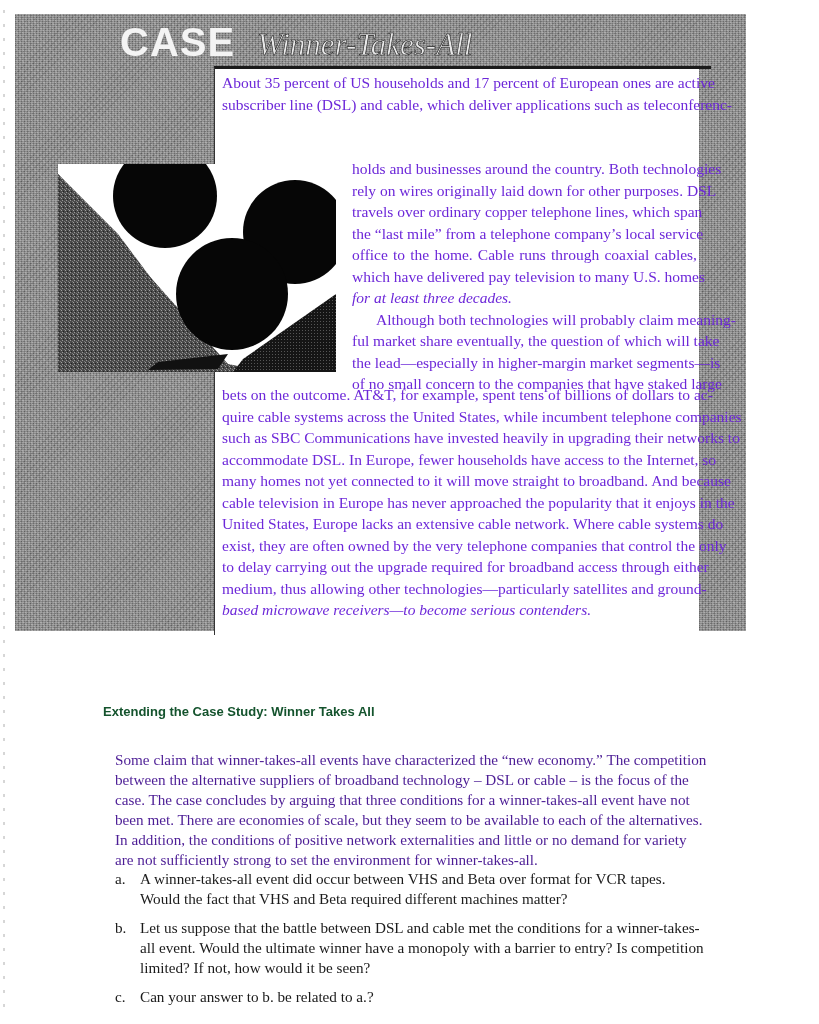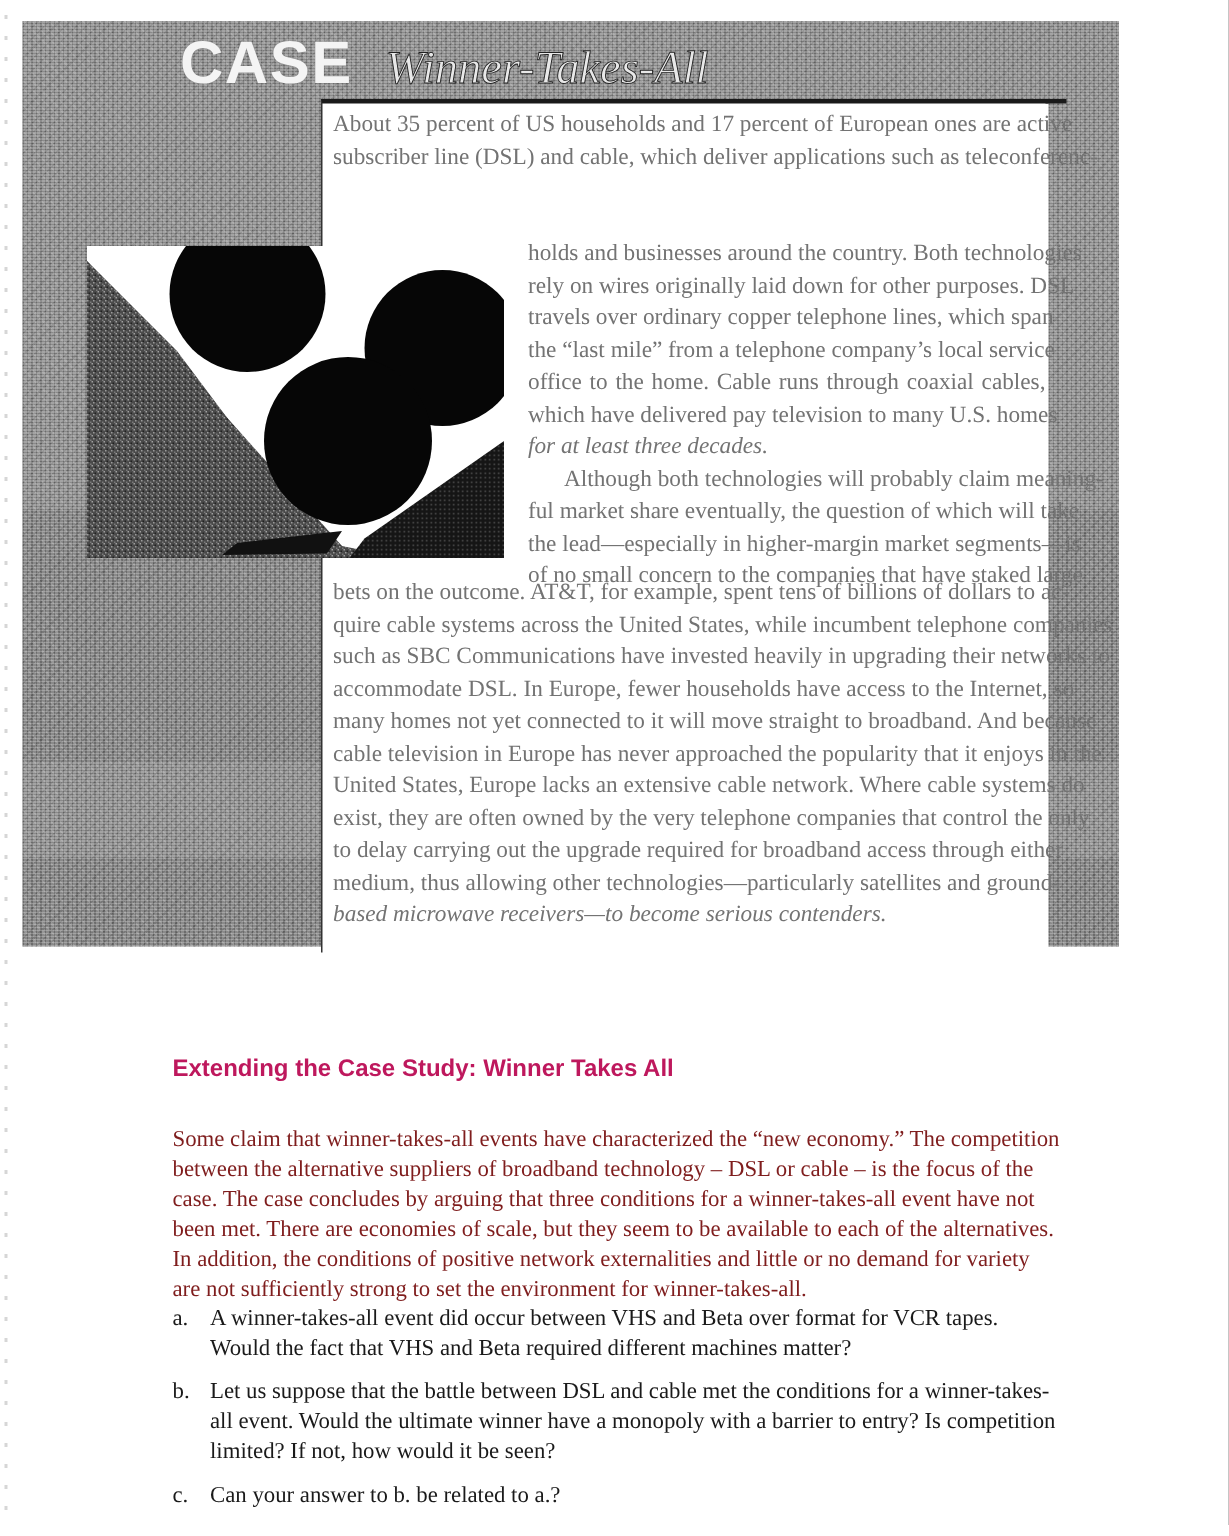--- a/index.html
+++ b/index.html
@@ -43,32 +43,32 @@
   .text-box-right-rule {
     position: absolute; left: 697px; top: 66px; width: 14px; height: 3px; background: #1a1a1a;
   }
   .img-box {
     position: absolute; left: 58px; top: 164px; width: 278px; height: 208px;
     background: #fff; overflow: hidden;
   }
   .img-box svg { display: block; }
   .article {
     position: absolute; font-family: "Liberation Serif", serif; font-size: 15.5px;
-    line-height: 21.5px; color: #737373; text-align: justify;
+    line-height: 21.5px; color: #6d28d9; text-align: justify;
   }
   .line { display: block; text-align: justify; text-align-last: justify; white-space: nowrap; }
   .line.last { text-align-last: left; font-style: italic; }
   .ext-heading {
-    position: absolute; left: 115px; top: 704px;
-    font-family: "Liberation Sans", sans-serif; font-weight: bold; font-size: 16px;
-    color: #be185d; white-space: nowrap;
+    position: absolute; left: 103px; top: 704px;
+    font-family: "Liberation Sans", sans-serif; font-weight: bold; font-size: 13px;
+    color: #14532d; white-space: nowrap;
   }
   .ext-body {
     position: absolute; left: 115px; top: 750px; width: 605px;
-    font-family: "Liberation Serif", serif; font-size: 15.2px; line-height: 20px; color: #7f1d1d;
+    font-family: "Liberation Serif", serif; font-size: 15.2px; line-height: 20px; color: #4c1d95;
   }
   .ext-body .line { text-align-last: auto; text-align: left; }
   .q-list { position: absolute; left: 115px; top: 869px; width: 610px;
     font-family: "Liberation Serif", serif; font-size: 15.2px; line-height: 20px; color: #1a1a1a; }
   .q-item { display: flex; margin-bottom: 9px; }
   .q-marker { width: 25px; flex: none; }
   .q-text { flex: 1; }
   .q-text .line { text-align: center; text-align-last: left; }
 </style>
 </head>

